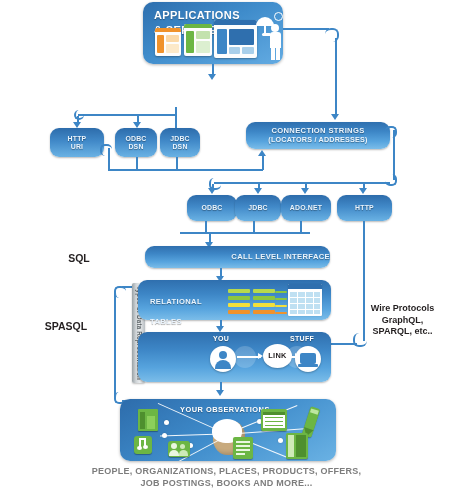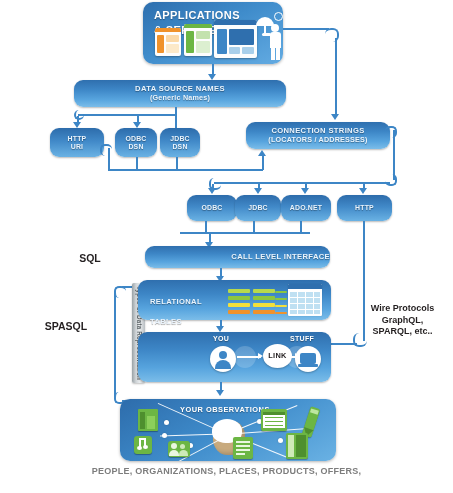--- a/index.html
+++ b/index.html
@@ -222,24 +222,20 @@
   </div>
 
   <div class="ln lnv" style="left:212px;top:64px;height:12px;"></div>
   <div class="arw down" style="left:208px;top:74px;"></div>
 
   <div class="ln lnh" style="left:283px;top:28px;width:46px;"></div>
   <div class="elb tr" style="left:325px;top:28px;"></div>
   <div class="ln lnv" style="left:335px;top:38px;height:78px;"></div>
   <div class="arw down" style="left:331px;top:114px;"></div>
 
-  <div class="box" style="left:74px;top:80px;width:212px;height:27px;flex-direction:column;">
-    <span class="lbl">DATA SOURCE NAMES</span>
-    <span class="lbl sub">(Generic Names)</span>
-  </div>
 
   <div class="ln lnv" style="left:175px;top:107px;height:9px;"></div>
   <div class="ln lnh" style="left:78px;top:114px;width:98px;"></div>
   <div class="elb bl" style="left:74px;top:110px;width:8px;height:8px;border-radius:5px;"></div>
   <div class="ln lnv" style="left:77px;top:116px;height:8px;"></div>
   <div class="arw down" style="left:73px;top:122px;"></div>
   <div class="ln lnv" style="left:137px;top:114px;height:10px;"></div>
   <div class="arw down" style="left:133px;top:122px;"></div>
   <div class="ln lnv" style="left:175px;top:114px;height:28px;"></div>
 
@@ -301,21 +297,21 @@
   <div class="ln lnv" style="left:300px;top:221px;height:12px;"></div>
   <div class="ln lnh" style="left:180px;top:232px;width:130px;"></div>
   <div class="ln lnv" style="left:209px;top:232px;height:13px;"></div>
   <div class="arw down" style="left:205px;top:242px;"></div>
 
   <div class="ln lnv" style="left:363px;top:221px;height:120px;"></div>
   <div class="elb bl" style="left:353px;top:333px;width:12px;height:12px;"></div>
   <div class="ln lnh" style="left:331px;top:343px;width:26px;"></div>
   <div class="arw left" style="left:325px;top:339px;"></div>
 
-  <div class="txt" style="left:64px;top:252px;width:52px;font-size:10.5px;">SQL</div>
+  <div class="txt" style="left:53px;top:252px;width:52px;font-size:10.5px;">SQL</div>
 
   <div class="box" style="left:145px;top:246px;width:185px;height:22px;justify-content:flex-end;">
     <span class="lbl">CALL LEVEL INTERFACE</span>
   </div>
 
   <div class="ln lnv" style="left:220px;top:268px;height:10px;"></div>
   <div class="arw down" style="left:216px;top:276px;"></div>
 
   <div class="txt" style="left:10px;top:312px;width:112px;font-size:10.5px;margin-top:8px;">
     <span>SPASQL</span><br>
@@ -456,15 +452,16 @@
       <div style="position:absolute;left:3px;top:16px;width:9px;height:1.6px;background:#eaf7e0;"></div>
     </div>
     <div class="leaf" style="left:166px;top:34px;width:22px;height:26px;">
       <div style="position:absolute;left:2px;top:2px;width:6px;height:22px;background:#cfeab8;"></div>
       <div style="position:absolute;left:10px;top:2px;width:10px;height:22px;background:#4e8f2e;"></div>
     </div>
   </div>
 
   <div class="caption">
     <span>PEOPLE, ORGANIZATIONS, PLACES, PRODUCTS, OFFERS,</span><br>
+    <span>JOB POSTINGS, BOOKS AND MORE...</span>
   </div>
 
 </div>
 
 </body></html>

